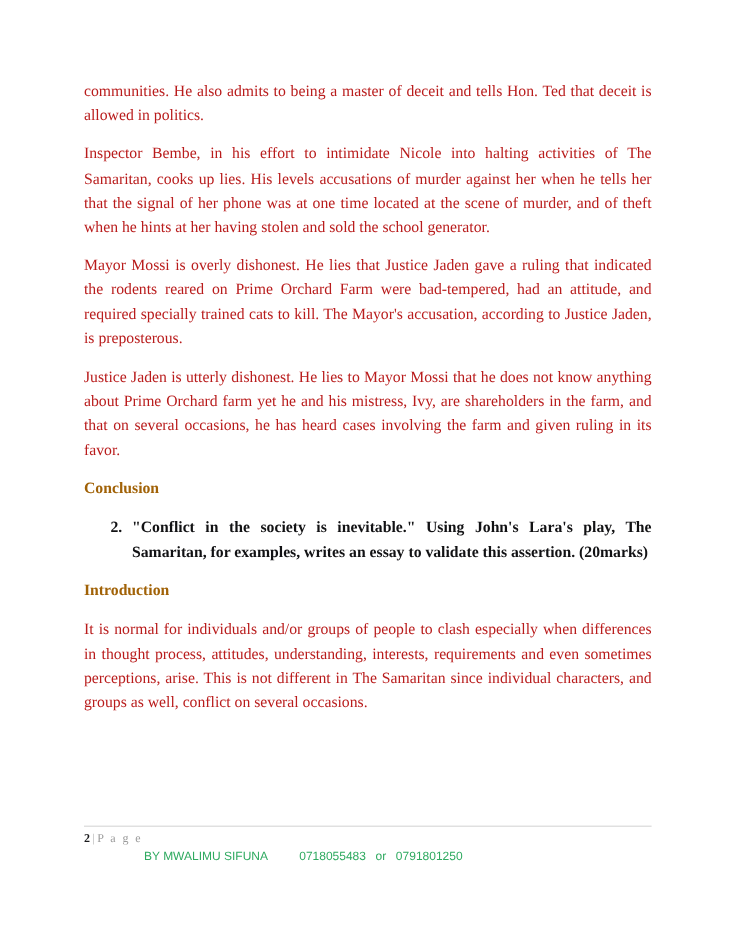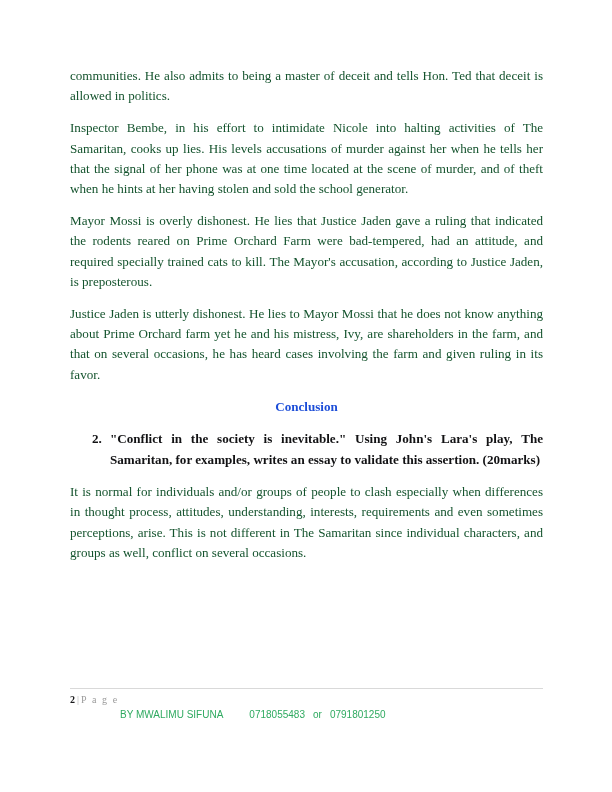--- a/index.html
+++ b/index.html
@@ -31,36 +31,36 @@
     top: 66px;
     width: 473px;
   }
 
   p.para {
     margin: 0 0 12px 0;
     font-size: 13.1px;
     line-height: 20.2px;
     text-align: justify;
     text-justify: inter-word;
-    color: #14532d;
+    color: #b91c1c;
     -webkit-hyphens: none;
     hyphens: none;
   }
 
   p.para:last-child {
     margin-bottom: 0;
   }
 
   h2.heading {
     margin: 0 0 12px 0;
     font-size: 13.1px;
     line-height: 20.2px;
     font-weight: bold;
-    color: #1d4ed8;
-    text-align: center;
+    color: #a16207;
+    text-align: left;
   }
 
   
   ol.qlist {
     margin: 0 0 12px 0;
     padding: 0 0 0 40px;
     list-style: none;
     counter-reset: none;
   }
   ol.qlist li {
@@ -153,20 +153,21 @@
     <h2 class="heading">Conclusion</h2>
 
 
     <ol class="qlist">
       <li>
         <span class="marker">2.</span>
         <span>"Conflict in the society is inevitable." Using John's Lara's play, The Samaritan, for examples, writes an essay to validate this assertion. (20marks)</span>
       </li>
     </ol>
 
+    <h2 class="heading">Introduction</h2>
 
     <p class="para"> It is normal for individuals and/or groups of people to clash especially when differences in thought process, attitudes, understanding, interests, requirements and even sometimes perceptions, arise. This is not different in The Samaritan since individual characters, and groups as well, conflict on several occasions.</p>
 
 
   </div>
 
   <div class="footer-rule"></div>
 
   <div class="footer">
     <div class="page-num">

